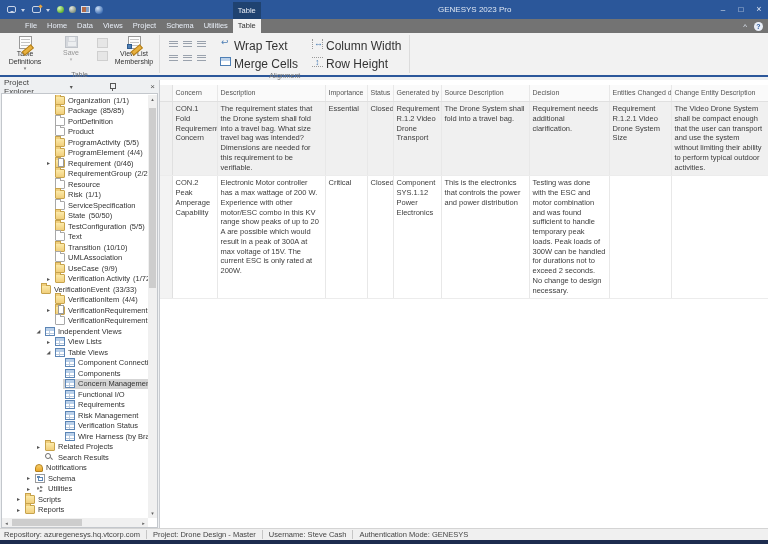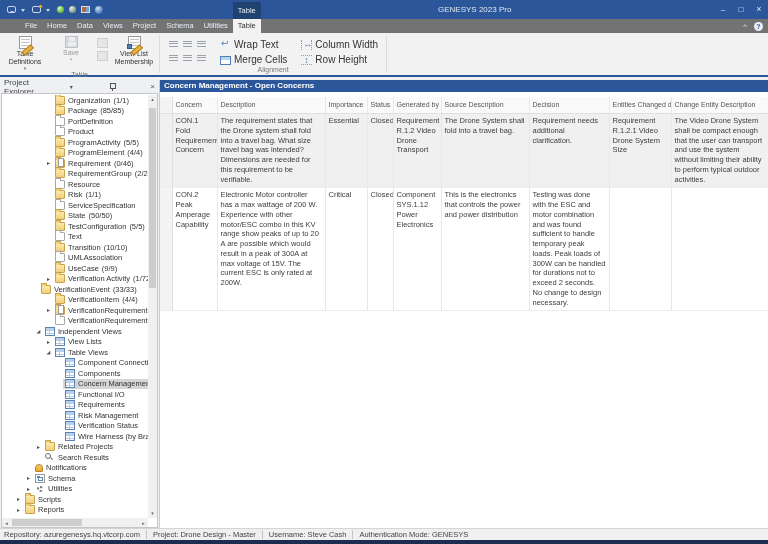--- a/index.html
+++ b/index.html
@@ -59,21 +59,21 @@
   .ic-save::before { content:""; position:absolute; left:3px; top:0; width:6px; height:4px; background:#e8ecf0; }
   .ic-save::after { content:""; position:absolute; left:2px; bottom:1px; width:8px; height:4px; background:#e8ecf0; }
   .smallstack { display:flex; flex-direction:column; gap:3px; padding:4px 3px 0 3px; }
   .sbtn { width:11px; height:10px; background:#e6e6e6; border:1px solid #cfcfcf; }
   .al-grid { display:grid; grid-template-columns:repeat(3,12px); grid-auto-rows:11px; gap:2px 2px; padding:5px 4px 0 6px; }
   .al { position:relative; }
   .al::before { content:""; position:absolute; left:1px; top:2px; width:9px; height:6px;
     background:linear-gradient(#9aa2ad 0 1px,transparent 1px 2px,#9aa2ad 2px 3px,transparent 3px 5px,#9aa2ad 5px 6px); }
   .al.b::before { top:3px; }
   .cmdcol { display:flex; flex-direction:column; gap:4px; padding:5px 6px 0 8px; }
-  .cmdbtn { display:flex; align-items:flex-end; gap:3px; font-size:10px; color:#333; white-space:nowrap; }
+  .cmdbtn { display:flex; align-items:flex-start; gap:3px; font-size:12px; color:#333; white-space:nowrap; }
   .cmd-ic { width:11px; height:10px; position:relative; flex:none; }
   .ic-wrap::before { content:"↩"; color:#4e7fb5; font-size:9px; position:absolute; top:-2px; left:1px; }
   .ic-merge { border:1px solid #4e7fb5; background:linear-gradient(#bcd2ea 0 3px,#fff 3px); height:9px; }
   .ic-colw { border-left:1px dotted #999; border-right:1px dotted #999; }
   .ic-colw::before { content:"↔"; color:#4e7fb5; font-size:9px; position:absolute; top:-1px; left:1px; }
   .ic-rowh { border-top:1px dotted #999; border-bottom:1px dotted #999; }
   .ic-rowh::before { content:"↕"; color:#4e7fb5; font-size:9px; position:absolute; top:-1px; left:3px; }
   .ribbon-edge { height:2px; background:#2b579a; }
 
   
@@ -559,21 +559,20 @@
       </div>
       <div class="hscroll">
         <span class="hs-left"></span>
         <span class="hs-thumb"></span>
         <span class="hs-right"></span>
       </div>
     </div>
   </div>
 
   <div class="content">
-    <div class="content-header">Concern Management - Open Concerns</div>
     <div class="table-scroll">
       <table>
         <colgroup>
             <col style="width: 12px;">
             <col style="width: 45px;">
             <col style="width: 108px;">
             <col style="width: 42px;">
             <col style="width: 26px;">
             <col style="width: 48px;">
             <col style="width: 88px;">

